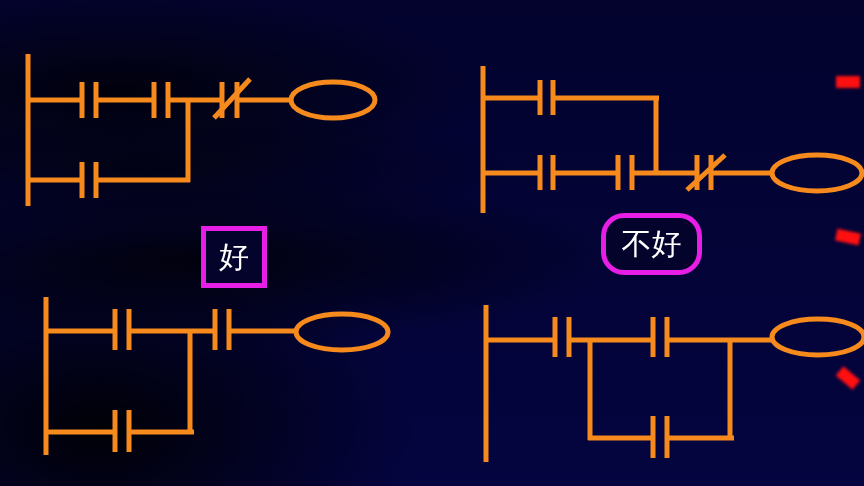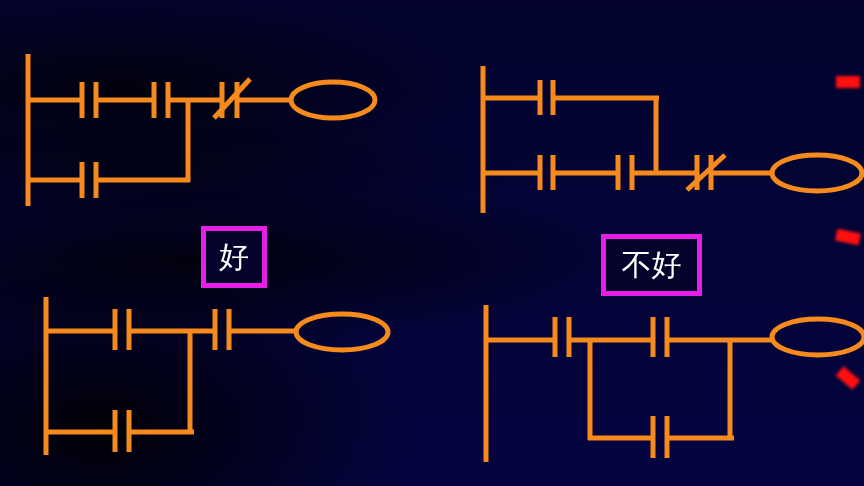--- a/index.html
+++ b/index.html
@@ -131,19 +131,19 @@
         <line x1="667" y1="416" x2="667" y2="458"></line>
       </g>
     <line x1="667" y1="438" x2="734" y2="438"></line>
     <line x1="730" y1="340" x2="730" y2="440"></line>
   </g>
 </svg>
 
 <div class="label-box" style="left:201px;top:226px;width:66px;height:62px;">
   <span>好</span>
 </div>
-<div class="label-box" style="left:601px;top:234px;width:101px;height:62px;">
+<div class="label-box" style="left:601px;top:213px;width:101px;height:62px;border-radius:23px;">
   <span>不好</span>
 </div>
 
 <div class="marker" style="left:836px;top:76px;width:24px;height:12px;"></div>
 <div class="marker" style="left:836px;top:231px;width:24px;height:12px;transform:rotate(12deg);"></div>
 <div class="marker" style="left:837px;top:372px;width:22px;height:12px;transform:rotate(40deg);"></div>
 
 </body></html>

